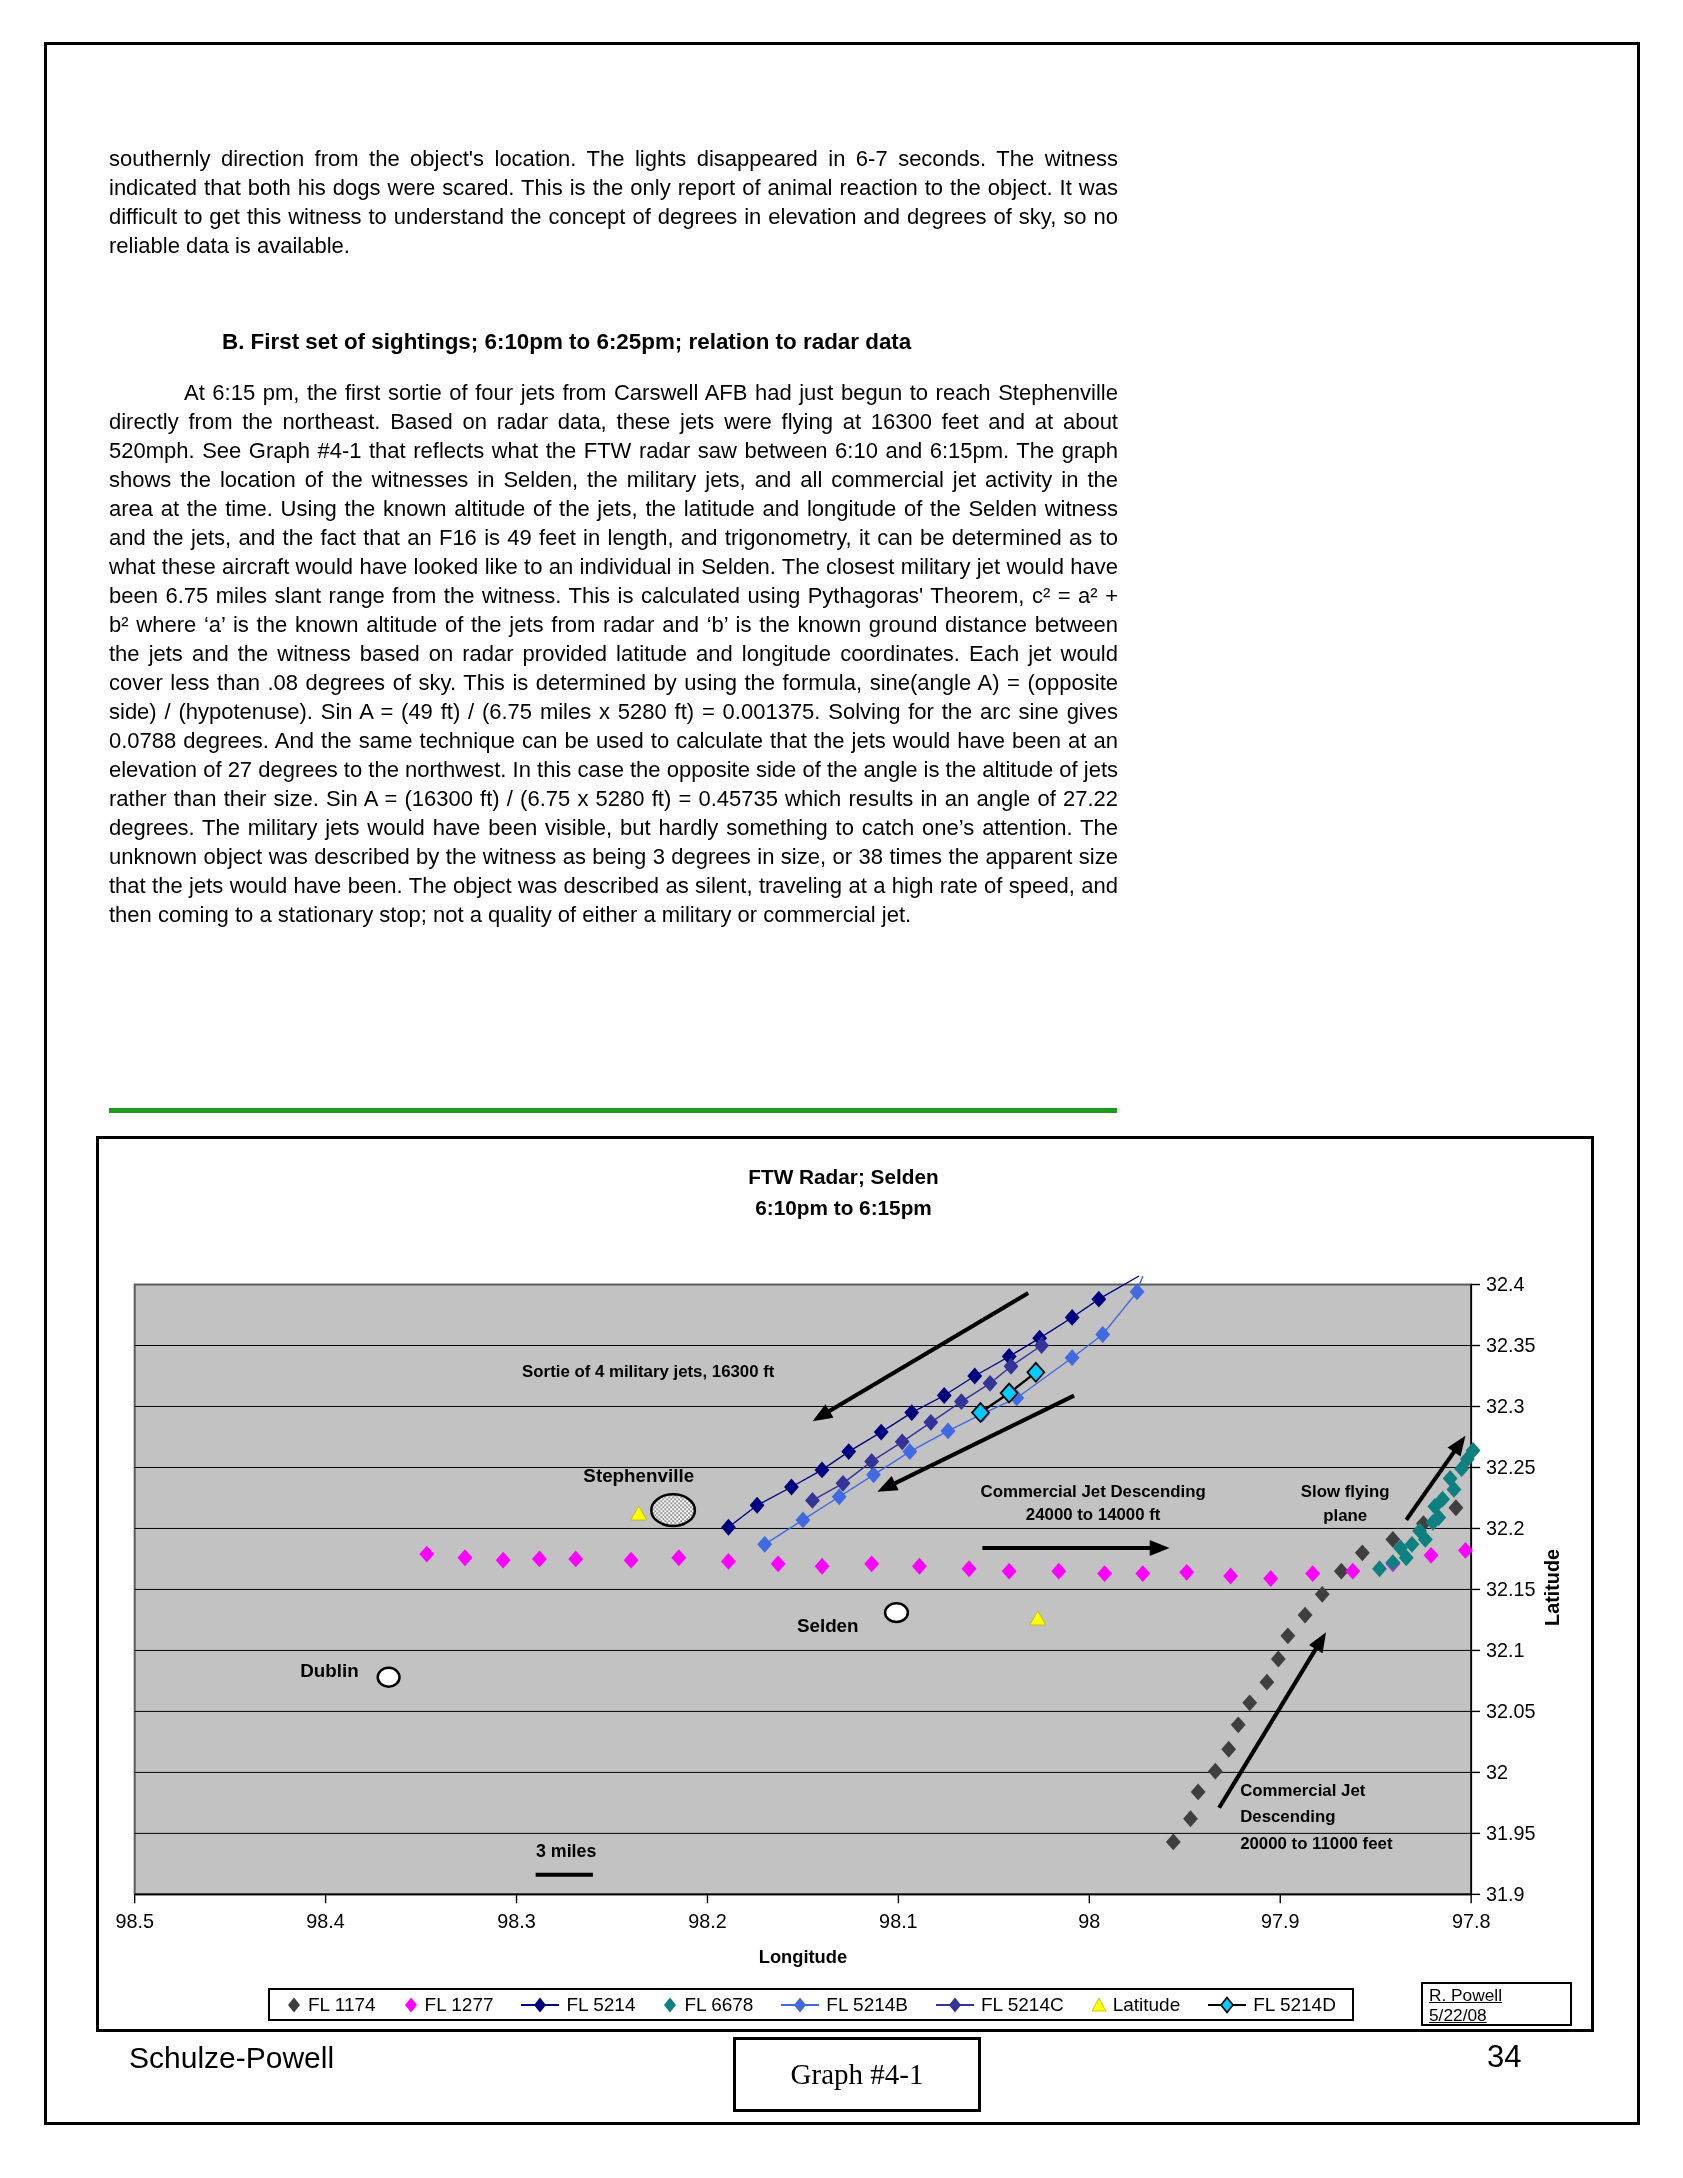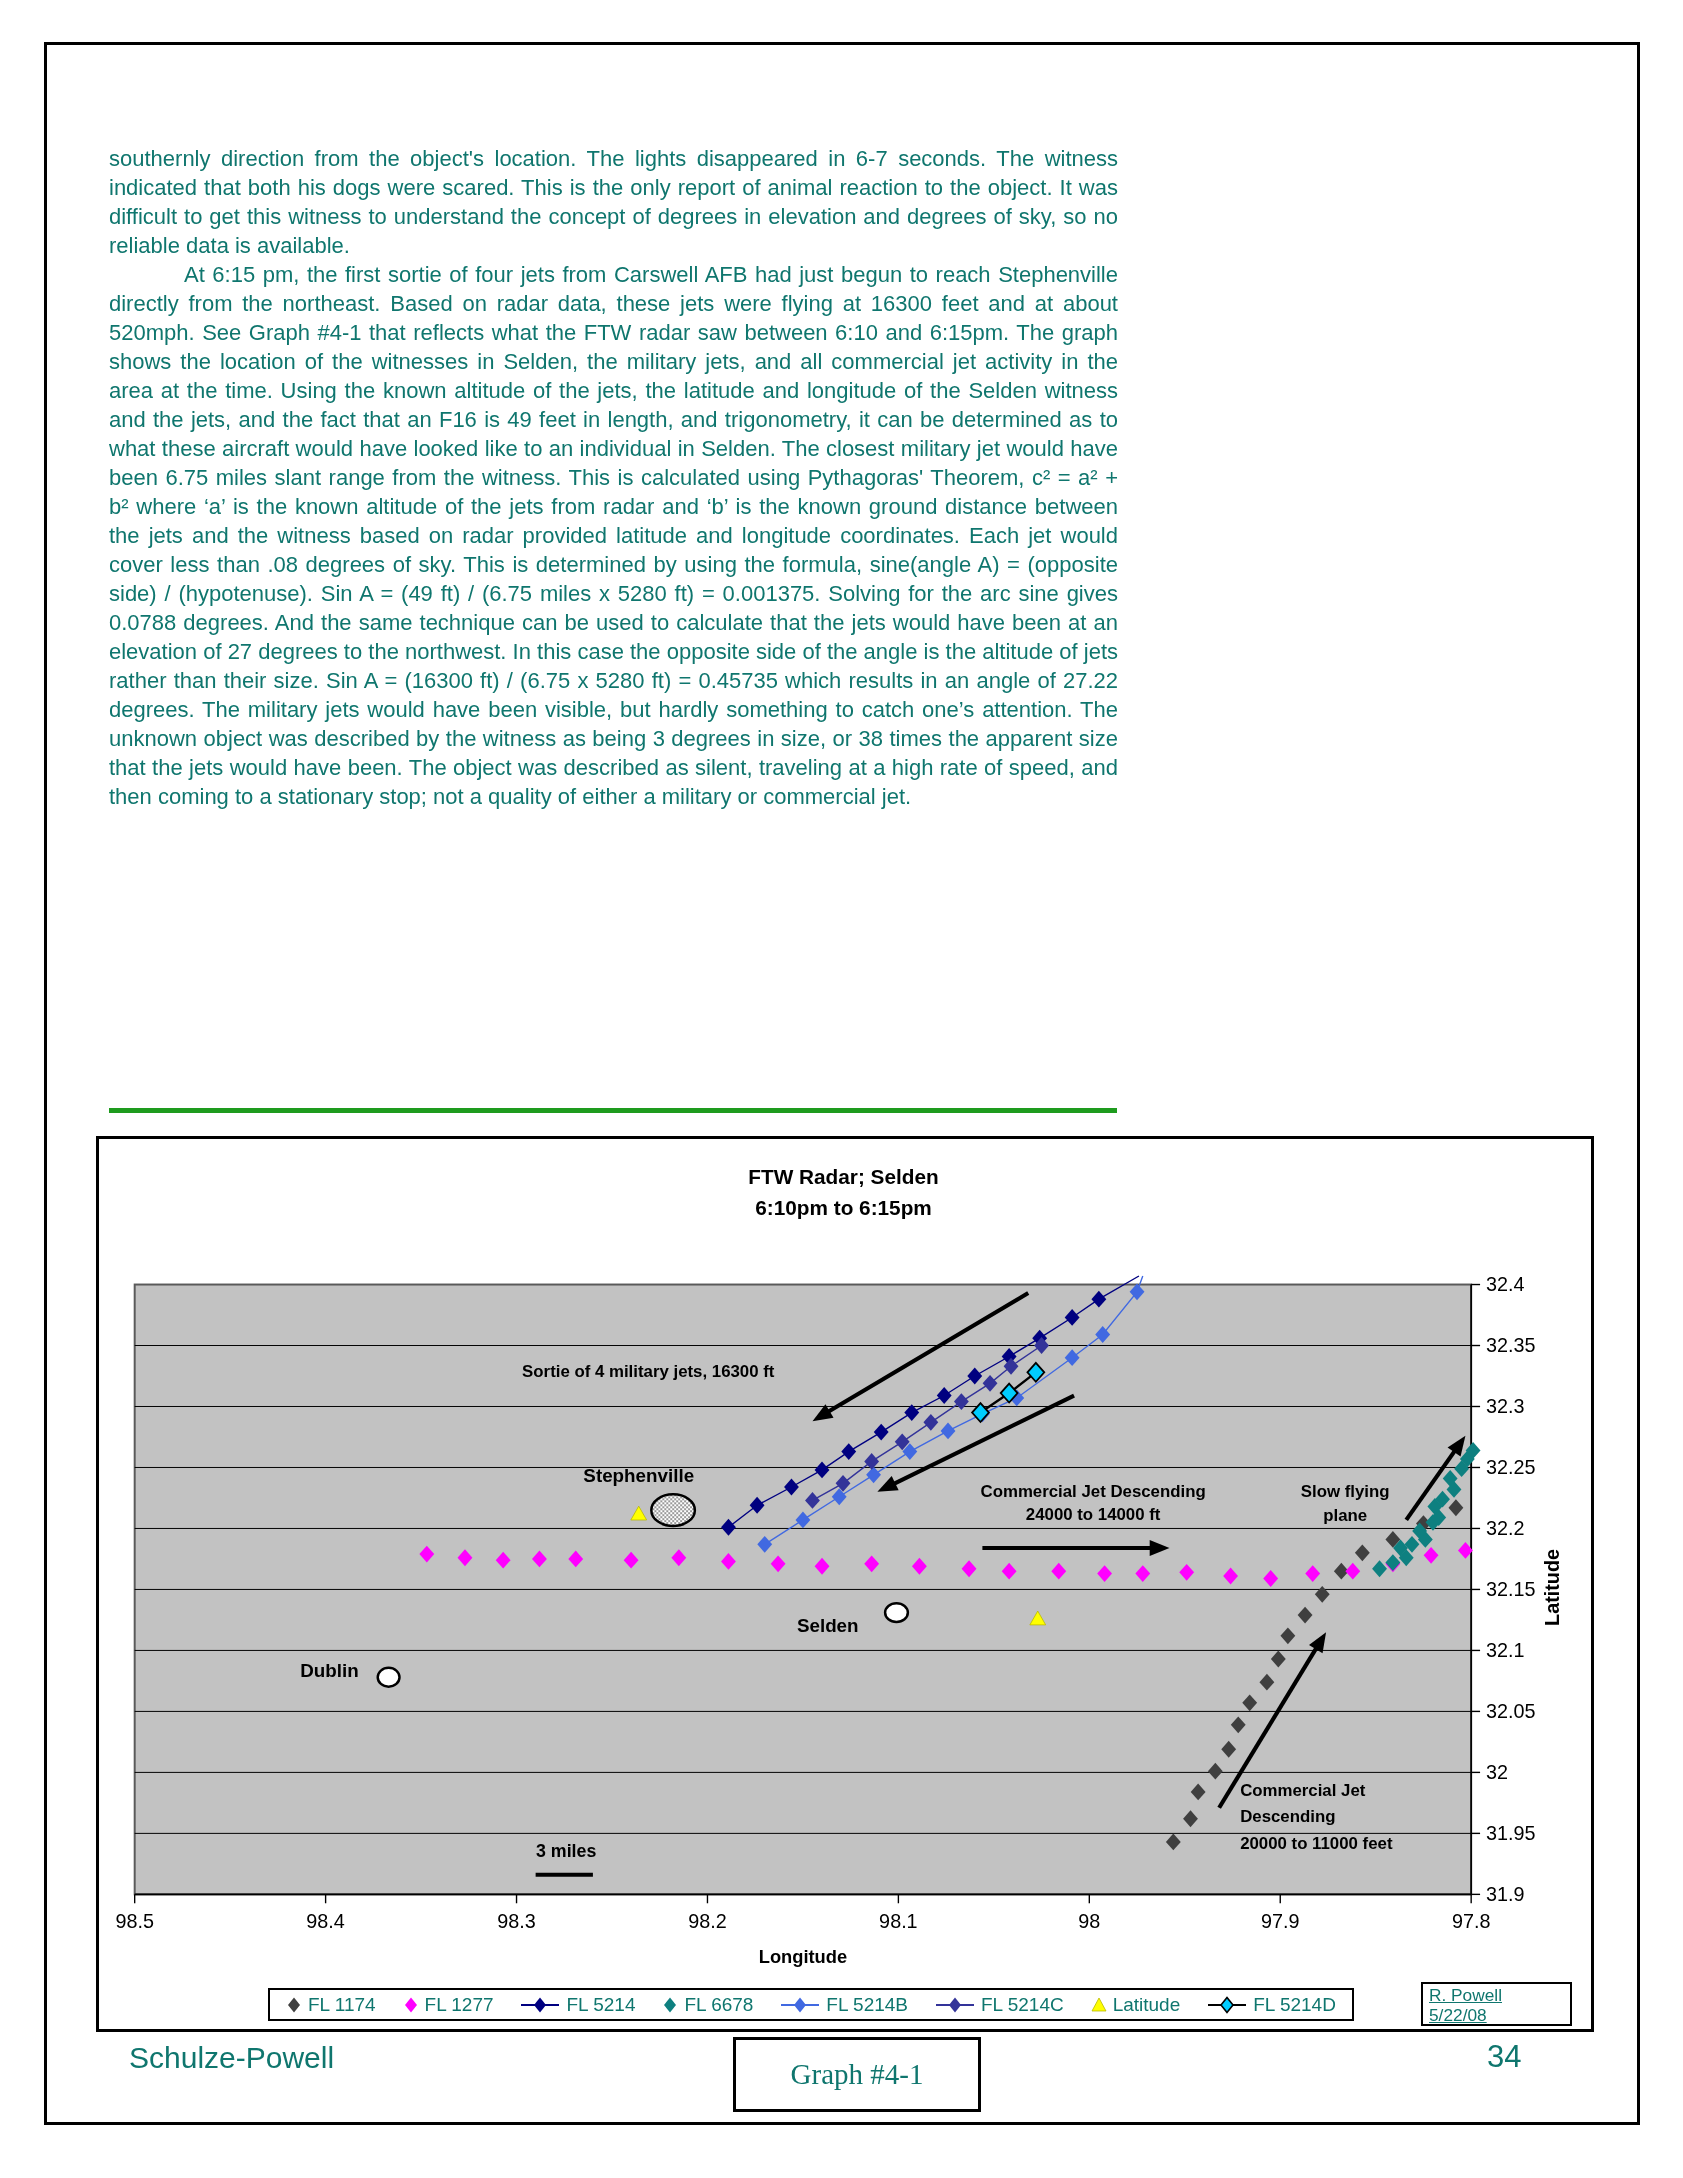--- a/index.html
+++ b/index.html
@@ -1,17 +1,17 @@
 <!DOCTYPE html>
 <html><head>
 <meta charset="utf-8">
 <style>
   html,body{margin:0;padding:0;background:#ffffff;}
   .page{position:relative;width:1683px;height:2178px;background:#fff;
-        font-family:"Liberation Sans",sans-serif;color:#0f766e;overflow:hidden;}
+        font-family:"Liberation Sans",sans-serif;color:#000000;overflow:hidden;}
   .page-border{position:absolute;left:44px;top:42px;width:1590px;height:2077px;
         border:3px solid #000;}
   .body-text{position:absolute;left:109px;top:144px;width:1009px;}
   .body-text p{margin:0;font-size:22px;line-height:29px;text-align:justify;}
   .body-text h3{font-size:22.4px;line-height:30px;margin:67px 0 21px 0;padding-left:113px;
         font-weight:bold;}
   .p2{text-indent:75px;}
   .green-rule{position:absolute;left:109px;top:1108px;width:1008px;height:5px;background:#1e9b1e;}
   .figure{position:absolute;left:96px;top:1136px;width:1498px;height:896px;
         border:3px solid #000;background:#fff;box-sizing:border-box;}
@@ -35,20 +35,21 @@
         font-family:Liberation Sans, sans-serif;font-size:31px;}
 </style>
 </head>
 <body>
 
 <div class="page">
   <div class="page-border"></div>
 
   <div class="body-text">
     <p class="p1">southernly direction from the object's location. The lights disappeared in 6-7 seconds. The witness indicated that both his dogs were scared. This is the only report of animal reaction to the object. It was difficult to get this witness to understand the concept of degrees in elevation and degrees of sky, so no reliable data is available.</p>
+    <h3>B. First set of sightings; 6:10pm to 6:25pm; relation to radar data</h3>
     <p class="p2">At 6:15 pm, the first sortie of four jets from Carswell AFB had just begun to reach Stephenville directly from the northeast. Based on radar data, these jets were flying at 16300 feet and at about 520mph. See Graph #4-1 that reflects what the FTW radar saw between 6:10 and 6:15pm. The graph shows the location of the witnesses in Selden, the military jets, and all commercial jet activity in the area at the time. Using the known altitude of the jets, the latitude and longitude of the Selden witness and the jets, and the fact that an F16 is 49 feet in length, and trigonometry, it can be determined as to what these aircraft would have looked like to an individual in Selden. The closest military jet would have been 6.75 miles slant range from the witness. This is calculated using Pythagoras' Theorem, c² = a² + b² where ‘a’ is the known altitude of the jets from radar and ‘b’ is the known ground distance between the jets and the witness based on radar provided latitude and longitude coordinates. Each jet would cover less than .08 degrees of sky. This is determined by using the formula, sine(angle A) = (opposite side) / (hypotenuse). Sin A = (49 ft) / (6.75 miles x 5280 ft) = 0.001375. Solving for the arc sine gives 0.0788 degrees. And the same technique can be used to calculate that the jets would have been at an elevation of 27 degrees to the northwest. In this case the opposite side of the angle is the altitude of jets rather than their size. Sin A = (16300 ft) / (6.75 x 5280 ft) = 0.45735 which results in an angle of 27.22 degrees. The military jets would have been visible, but hardly something to catch one’s attention.  The unknown object was described by the witness as being 3 degrees in size, or 38 times the apparent size that the jets would have been.  The object was described as silent, traveling at a high rate of speed, and then coming to a stationary stop; not a quality of either a military or commercial jet.</p>
   </div>
 
   <div class="green-rule"></div>
 
   <div class="figure">
     <svg id="chart-svg" width="1492" height="890" viewBox="97 1147 1507 899">
         <defs>
           <pattern id="dotfill" width="4" height="4" patternUnits="userSpaceOnUse">
             <rect width="4" height="4" fill="#ffffff"></rect>

